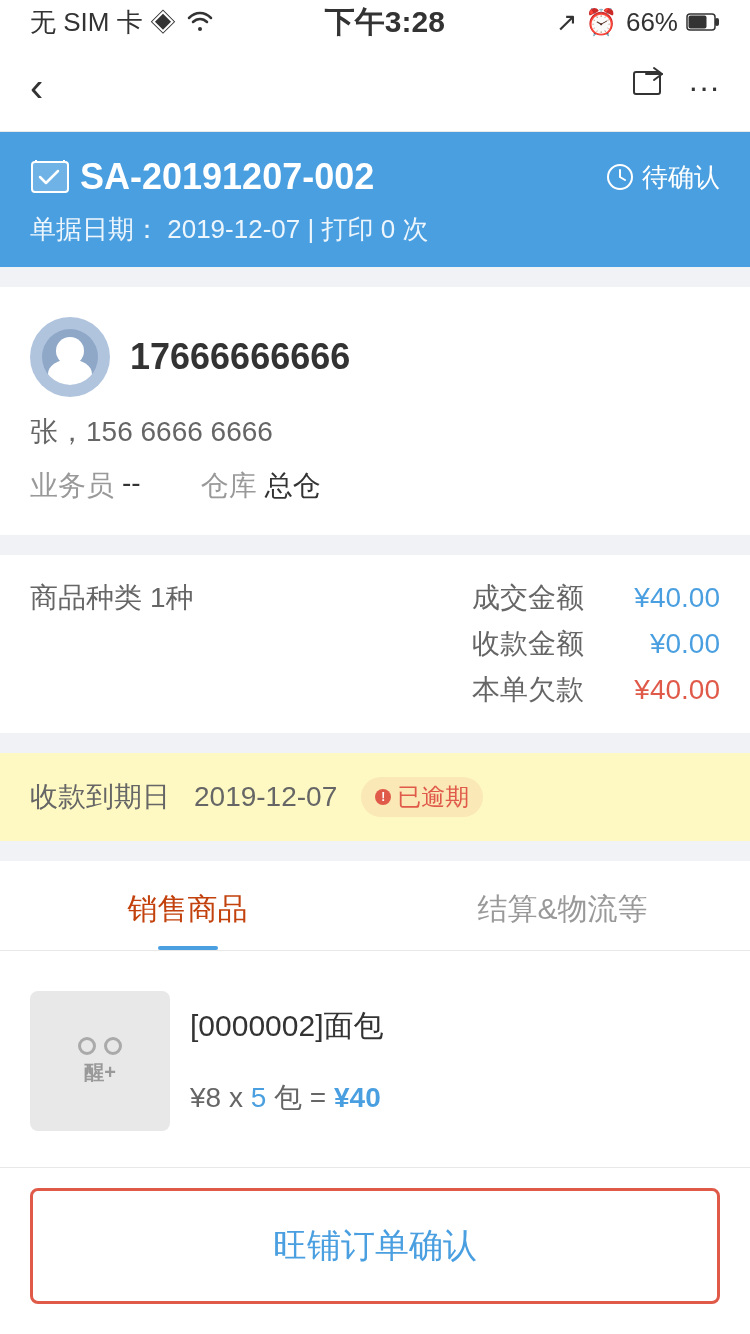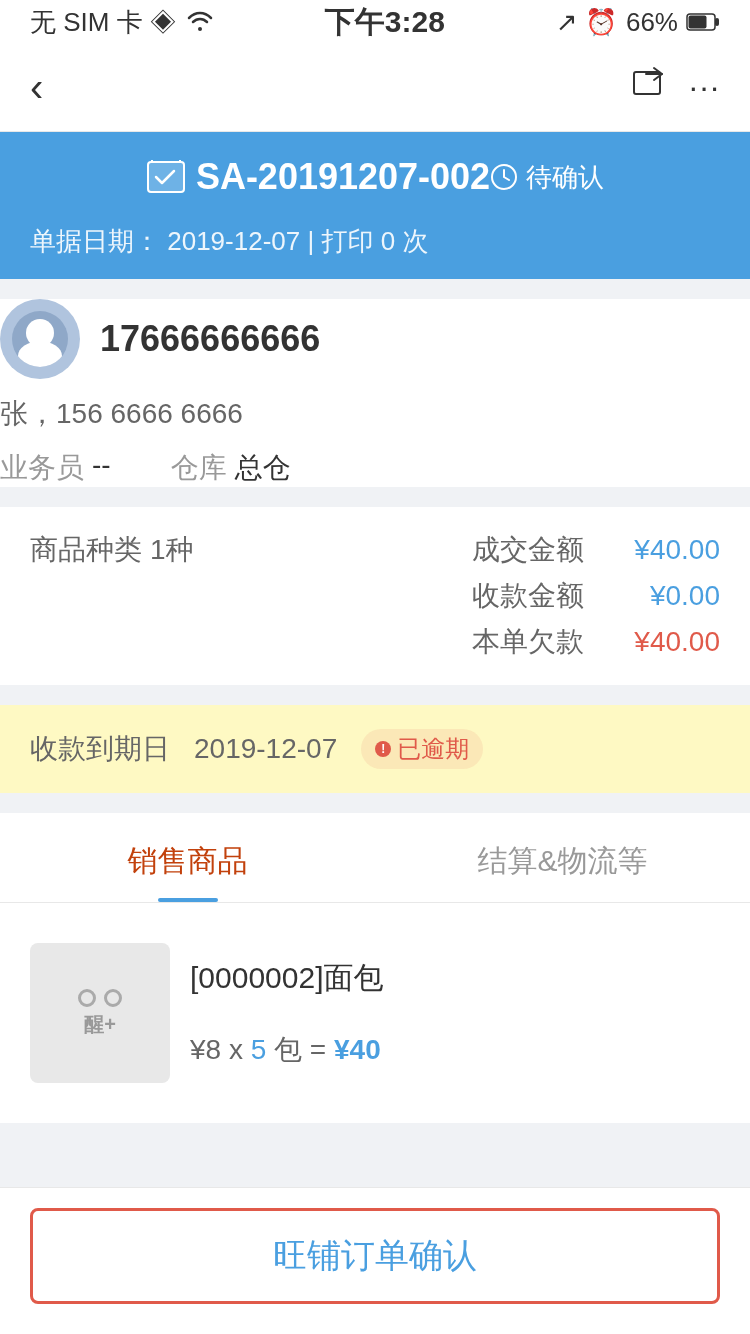--- a/index.html
+++ b/index.html
@@ -61,22 +61,22 @@
     }
 
     
     .order-banner {
       background: #4a9fe0;
       padding: 24px 30px 20px;
     }
     .order-banner-top {
       display: flex;
       align-items: center;
-      justify-content: center;
-      margin-bottom: 26px;
+      justify-content: space-between;
+      margin-bottom: 14px;
     }
     .order-id {
       display: flex;
       align-items: center;
       gap: 10px;
       font-size: 36px;
       font-weight: 700;
       color: #fff;
     }
     .order-status {
@@ -87,20 +87,21 @@
       color: #fff;
     }
     .order-date {
       font-size: 26px;
       color: rgba(255,255,255,0.9);
     }
 
     
     .customer-section {
       background: #fff;
+      padding: 30px;
       margin-top: 20px;
     }
     .customer-top {
       display: flex;
       align-items: center;
       gap: 20px;
       margin-bottom: 16px;
     }
     .customer-avatar {
       width: 80px;
@@ -355,21 +356,21 @@
       position: fixed;
       bottom: 0;
       left: 0;
       width: 750px;
       background: #fff;
       padding: 20px 30px 30px;
       border-top: 1px solid #e8e8e8;
     }
     .confirm-btn {
       width: 100%;
-      height: 96px;
+      height: 116px;
       border: 3px solid #e05a4a;
       background: #fff;
       color: #4a9fe0;
       font-size: 34px;
       font-weight: 500;
       border-radius: 8px;
       cursor: pointer;
       display: flex;
       align-items: center;
       justify-content: center;

